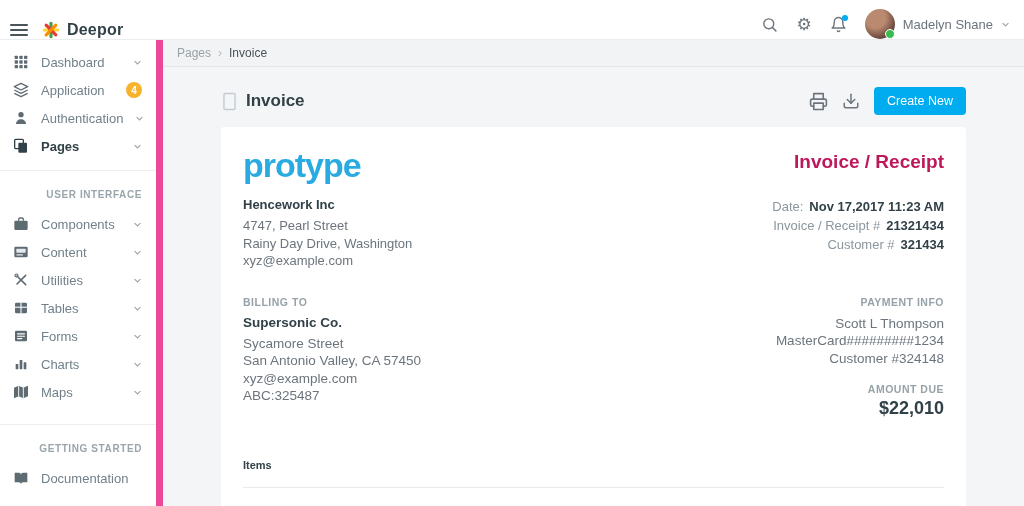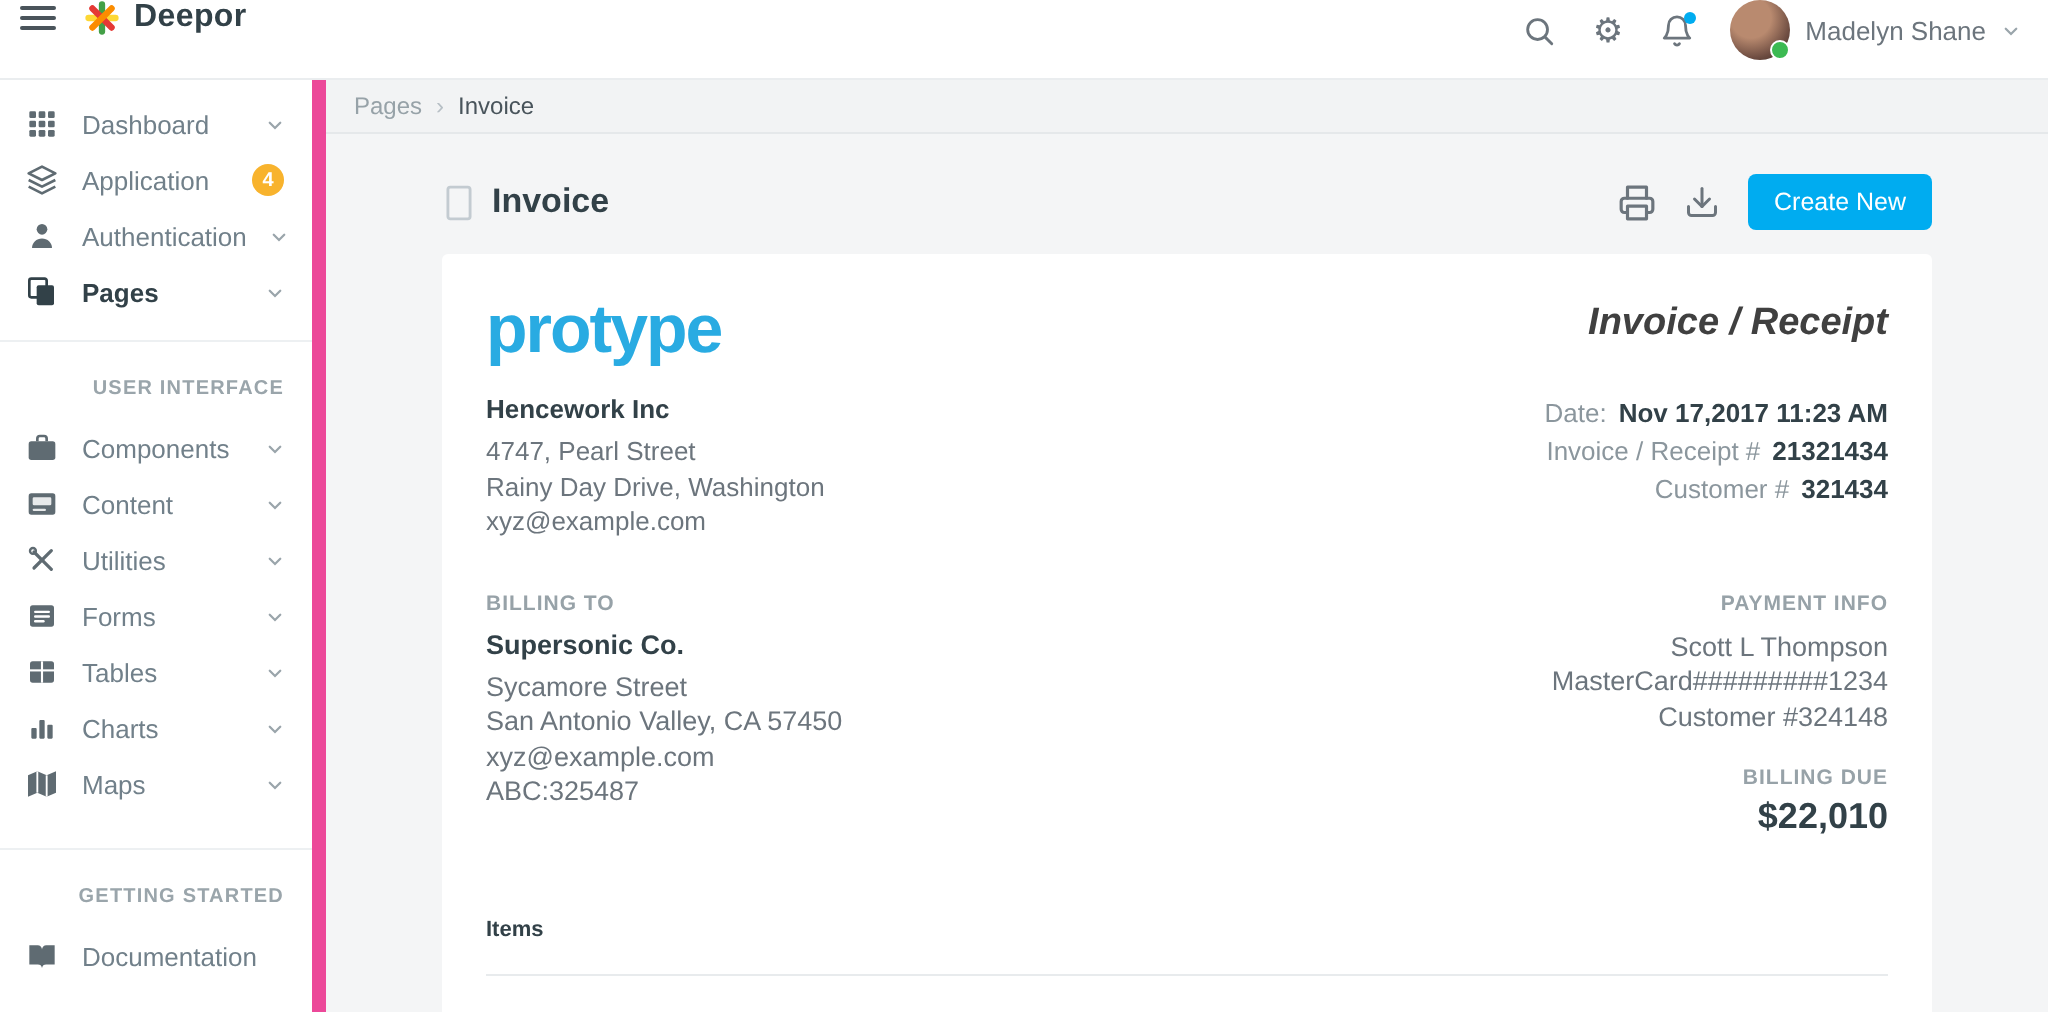--- a/index.html
+++ b/index.html
@@ -2,21 +2,21 @@
 <html><head>
 <meta charset="utf-8">
 <style>
   * { margin:0; padding:0; box-sizing:border-box; }
   html,body { width:1024px; height:506px; overflow:hidden; background:#f4f5f6;
               font-family:"Liberation Sans", sans-serif; }
   .app { width:1024px; height:506px; display:flex; flex-direction:column; }
 
   
   .topbar { height:40px; background:#fff; border-bottom:1px solid #eaedef;
-            display:flex; align-items:flex-start; justify-content:space-between;
+            display:flex; align-items:flex-end; justify-content:space-between;
             padding:0 14px 0 10px; flex:0 0 40px; }
   .topbar-left { display:flex; align-items:center; gap:14px; }
   .hamburger { width:18px; display:flex; flex-direction:column; gap:3px; cursor:pointer;
                background:none; border:none; padding:2px 0; }
   .hamburger span { height:2px; background:#4a545b; border-radius:1px; display:block; }
   .brand { display:flex; align-items:center; gap:7px; cursor:pointer; text-decoration:none; }
   .brand-text { font-size:16px; font-weight:bold; color:#324148; letter-spacing:.2px; }
   .topbar-right { display:flex; align-items:center; gap:18px; }
   .top-icon { color:#6c757d; display:flex; align-items:center; cursor:pointer; position:relative;
               background:none; border:none; }
@@ -70,21 +70,21 @@
   .action-icon { color:#6c757d; background:none; border:none; display:flex; cursor:pointer; }
   .btn-primary { background:#00acf0; color:#fff; border:none; border-radius:4px;
                  font-size:12.5px; padding:7px 13px; cursor:pointer;
                  font-family:"Liberation Sans", sans-serif; }
 
   
   .card { background:#fff; border-radius:3px; padding:18px 22px 30px; flex:1 1 auto; }
   .inv-top { display:flex; justify-content:space-between; align-items:flex-start; }
   .vendor-logo { font-size:34px; font-weight:bold; color:#29abe2; letter-spacing:-1px;
                  line-height:40px; }
-  .inv-doc-title { font-size:19px; font-weight:bold; color:#404040; margin-top:6px;font-style:italic; }
+  .inv-doc-title { font-size:19px; font-weight:bold; color:#be185d; margin-top:6px; }
   .inv-row { display:flex; justify-content:space-between; align-items:flex-start; }
   .inv-row.first { margin-top:12px; }
   .inv-row.second { margin-top:26px; }
   .from-name { font-size:13px; font-weight:bold; color:#324148; margin-bottom:5px; }
   .gray-line { font-size:13px; color:#6c757d; line-height:17.5px; }
   .meta-col { text-align:right; }
   .meta-line { font-size:13px; line-height:19px; }
   .meta-label { color:#8b969d; }
   .meta-value { color:#324148; font-weight:bold; margin-left:6px; }
   .caps-label { font-size:10.5px; letter-spacing:.5px; color:#97a2a8; font-weight:bold;
@@ -267,42 +267,42 @@
           <svg width="9" height="9" viewBox="0 0 24 24" fill="none" stroke="currentColor" stroke-width="3" stroke-linecap="round">
               <polyline points="5 9 12 16 19 9"></polyline>
             </svg>
         </span>
       </div>
 
       <div class="side-item">
         <span class="s-icon">
           <svg width="16" height="16" viewBox="0 0 24 24">
             <rect x="3" y="4" width="18" height="16" rx="2" fill="currentColor"></rect>
+            <rect x="3" y="10" width="18" height="1.6" fill="#fff"></rect>
+            <rect x="11.2" y="4" width="1.6" height="16" fill="#fff"></rect>
+          </svg>
+        </span>
+        <span class="s-label">Tables</span>
+        <span class="s-chev">
+          <svg width="9" height="9" viewBox="0 0 24 24" fill="none" stroke="currentColor" stroke-width="3" stroke-linecap="round">
+              <polyline points="5 9 12 16 19 9"></polyline>
+            </svg>
+        </span>
+      </div>
+
+      <div class="side-item">
+        <span class="s-icon">
+          <svg width="16" height="16" viewBox="0 0 24 24">
+            <rect x="3" y="4" width="18" height="16" rx="2" fill="currentColor"></rect>
             <rect x="6" y="8" width="12" height="1.8" rx=".9" fill="#fff"></rect>
             <rect x="6" y="11.5" width="12" height="1.8" rx=".9" fill="#fff"></rect>
             <rect x="6" y="15" width="8" height="1.8" rx=".9" fill="#fff"></rect>
           </svg>
         </span>
         <span class="s-label">Forms</span>
-        <span class="s-chev">
-          <svg width="9" height="9" viewBox="0 0 24 24" fill="none" stroke="currentColor" stroke-width="3" stroke-linecap="round">
-              <polyline points="5 9 12 16 19 9"></polyline>
-            </svg>
-        </span>
-      </div>
-
-      <div class="side-item">
-        <span class="s-icon">
-          <svg width="16" height="16" viewBox="0 0 24 24">
-            <rect x="3" y="4" width="18" height="16" rx="2" fill="currentColor"></rect>
-            <rect x="3" y="10" width="18" height="1.6" fill="#fff"></rect>
-            <rect x="11.2" y="4" width="1.6" height="16" fill="#fff"></rect>
-          </svg>
-        </span>
-        <span class="s-label">Tables</span>
         <span class="s-chev">
           <svg width="9" height="9" viewBox="0 0 24 24" fill="none" stroke="currentColor" stroke-width="3" stroke-linecap="round">
               <polyline points="5 9 12 16 19 9"></polyline>
             </svg>
         </span>
       </div>
 
       <div class="side-item">
         <span class="s-icon">
           <svg width="16" height="16" viewBox="0 0 24 24" fill="currentColor">
@@ -422,21 +422,21 @@
               <div class="bill-line">San Antonio Valley, CA 57450</div>
               <div class="bill-line">xyz@example.com</div>
               <div class="bill-line">ABC:325487</div>
             </div>
             <div class="pay-col">
               <div class="caps-label">PAYMENT INFO</div>
               <div class="bill-line">Scott L Thompson</div>
               <div class="bill-line">MasterCard#########1234</div>
               <div class="bill-line">Customer #324148</div>
               <div class="amount-block">
-                <div class="caps-label" style="margin-bottom:2px;">BILLING DUE</div>
+                <div class="caps-label" style="margin-bottom:2px;">AMOUNT DUE</div>
                 <div class="amount-value">$22,010</div>
               </div>
             </div>
           </div>
 
           <h2 class="items-heading">Items</h2>
           <hr class="items-divider">
 
         </section>
       </div>

